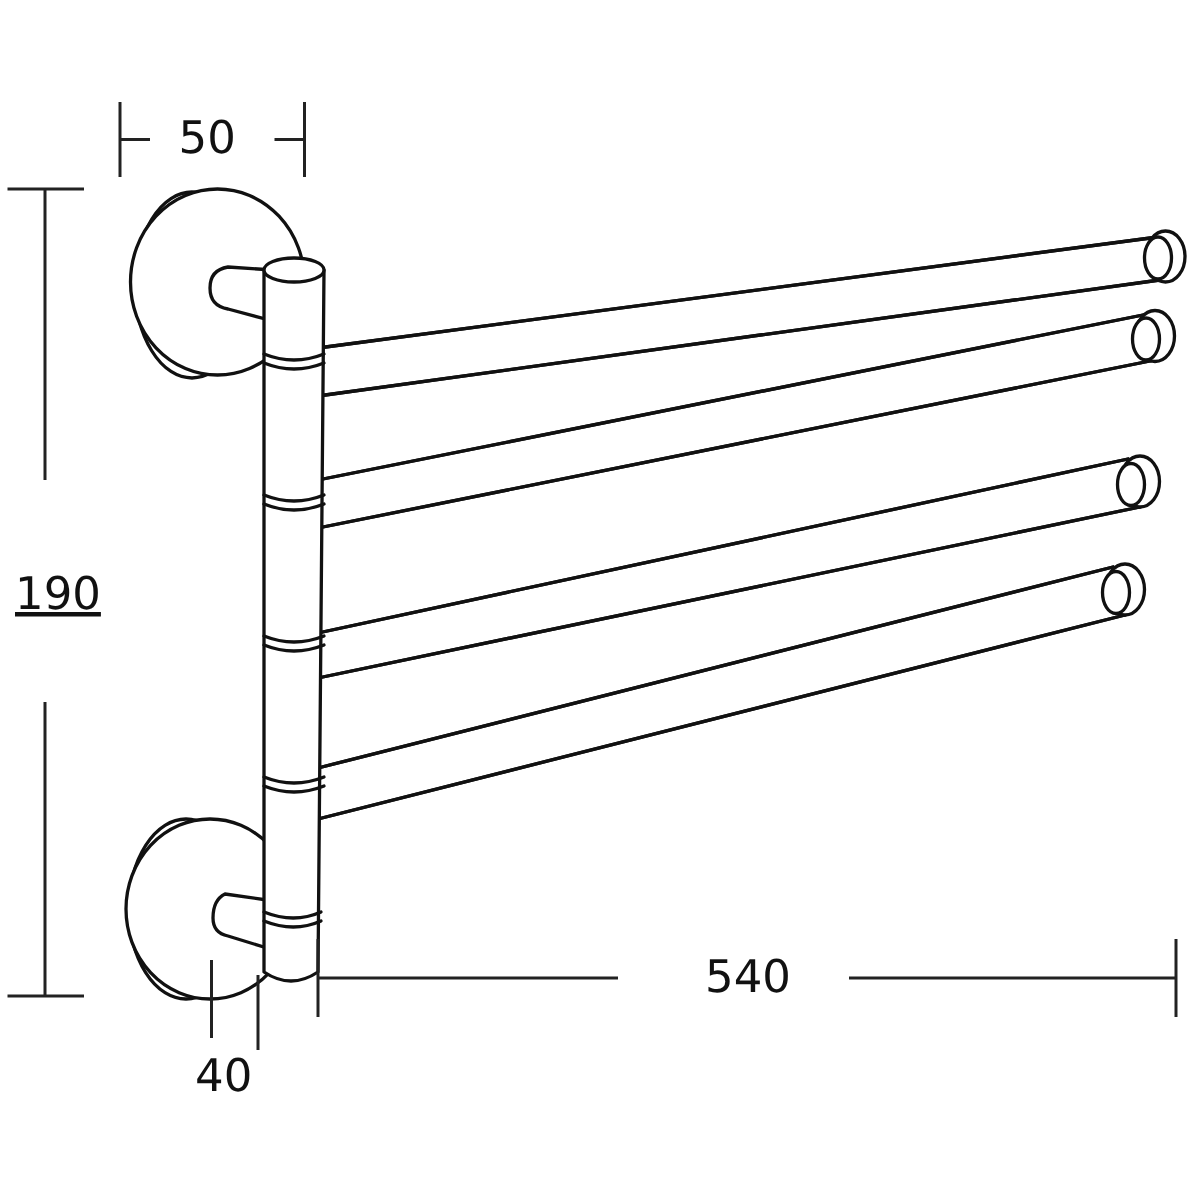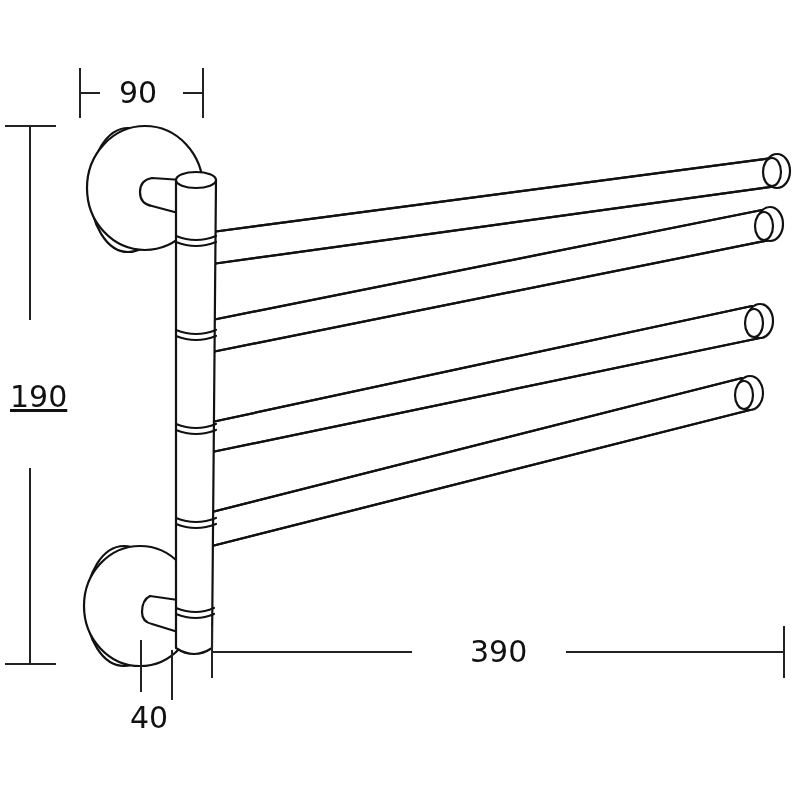--- a/index.html
+++ b/index.html
@@ -92,17 +92,17 @@
       <line class="dim" x1="212" y1="652" x2="412" y2="652"></line>
       <line class="dim" x1="566" y1="652" x2="784" y2="652"></line>
     </g>
 
     <g>
       <line class="dim" x1="141" y1="640" x2="141" y2="692"></line>
       <line class="dim" x1="172" y1="650" x2="172" y2="700"></line>
     </g>
   </svg>
 
-  <div class="label" style="left:119px; top:78px;">90</div>
+  <div class="label" style="left:119px; top:78px;">50</div>
   <div class="label" style="left:10px; top:382px;text-decoration:underline;">190</div>
-  <div class="label" style="left:470px; top:637px;">390</div>
+  <div class="label" style="left:470px; top:637px;">540</div>
   <div class="label" style="left:130px; top:703px;">40</div>
 </div>
 
 </body></html>

